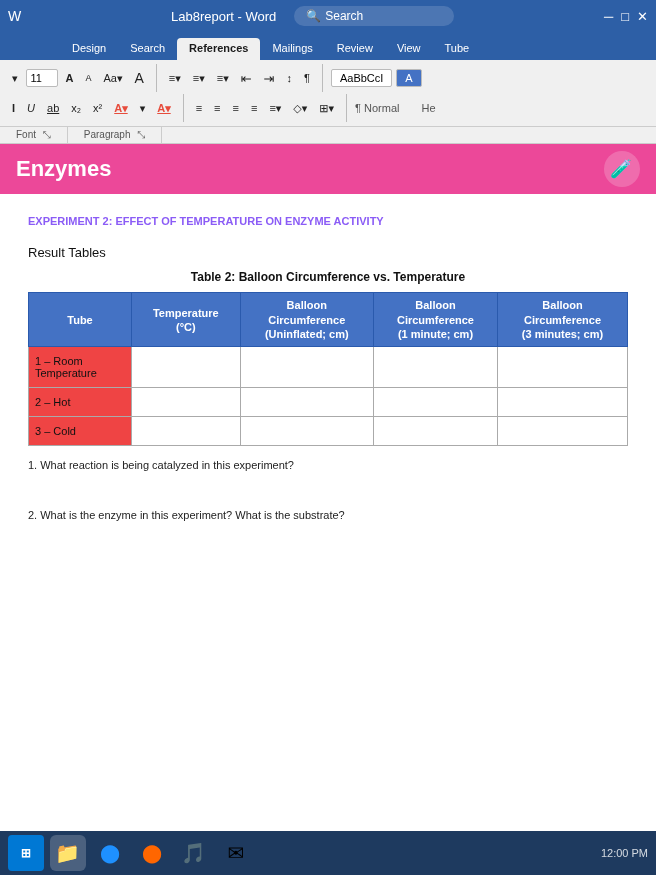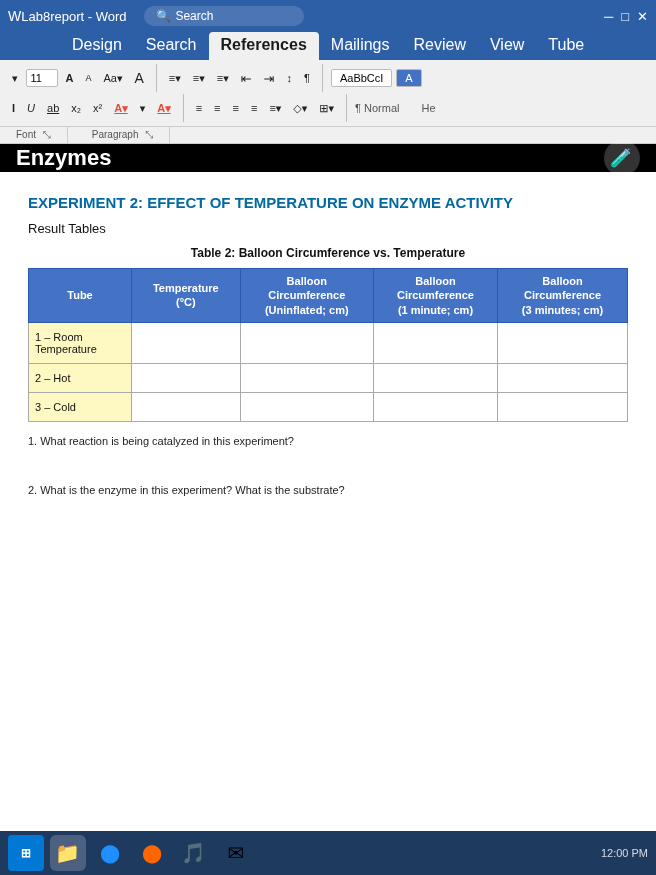--- a/index.html
+++ b/index.html
@@ -25,21 +25,21 @@
     .title-bar-left {
       display: flex;
       align-items: center;
       gap: 6px;
     }
     .title-bar-center {
       flex: 1;
       text-align: center;
       display: flex;
       align-items: center;
-      justify-content: flex-start;
+      justify-content: center;
       gap: 18px;
     }
     .search-box {
       background: rgba(255,255,255,0.15);
       border: none;
       border-radius: 12px;
       color: white;
       padding: 3px 12px;
       font-size: 12px;
       width: 160px;
@@ -51,21 +51,21 @@
     
     .ribbon-tabs {
       background: #2d5fa6;
       height: 28px;
       display: flex;
       align-items: flex-end;
       padding: 0 0 0 60px;
     }
     .ribbon-tab {
       color: white;
-      font-size: 16px;
+      font-size: 11px;
       padding: 4px 12px 6px;
       cursor: pointer;
       border-radius: 4px 4px 0 0;
     }
     .ribbon-tab.active {
       background: #f0f0f0;
       color: #1a1a1a;
       font-weight: 600;
     }
 
@@ -112,36 +112,36 @@
       padding: 2px 8px;
       font-size: 11px;
       background: white;
       border-radius: 2px;
       white-space: nowrap;
     }
 
     
     .section-groups {
       display: flex;
-      gap: 8px;
+      gap: 0;
       border-bottom: 1px solid #ccc;
       background: #f0f0f0;
       font-size: 10px;
       color: #555;
     }
     .section-group {
       padding: 2px 16px;
       border-right: 1px solid #ccc;
       text-align: center;
     }
 
     
     .doc-header-bar {
-      background: #000000;
-      height: 28px;
+      background: #ec4899;
+      height: 50px;
       display: flex;
       align-items: center;
       padding: 0 16px;
       color: white;
       font-size: 22px;
       font-weight: bold;
       justify-content: space-between;
     }
     .doc-header-icon {
       width: 36px;
@@ -155,25 +155,25 @@
     }
 
     
     .document-area {
       background: white;
       padding: 20px 28px;
       flex: 1;
       overflow: hidden;
     }
     .doc-title {
-      font-size: 15px;
-      font-weight: bold;
-      color: #0369a1;
+      font-size: 11px;
+      font-weight: bold;
+      color: #8b5cf6;
       line-height: 1.4;
-      margin-bottom: 8px;
+      margin-bottom: 16px;
     }
     .doc-section-title {
       font-size: 13px;
       font-weight: normal;
       color: #111;
       margin-bottom: 10px;
     }
     .doc-table-title {
       font-size: 12px;
       font-weight: bold;
@@ -200,21 +200,21 @@
       line-height: 1.3;
     }
     .data-table td {
       border: 1px solid #aaa;
       padding: 8px 6px;
       font-size: 11px;
       color: #111;
       min-height: 24px;
     }
     .data-table td:first-child {
-      background: #fef9c3;
+      background: #ef4444;
       font-weight: 500;
     }
 
     
     .post-lab-title {
       font-size: 12px;
       font-weight: bold;
       color: #111;
       margin-bottom: 8px;
     }

